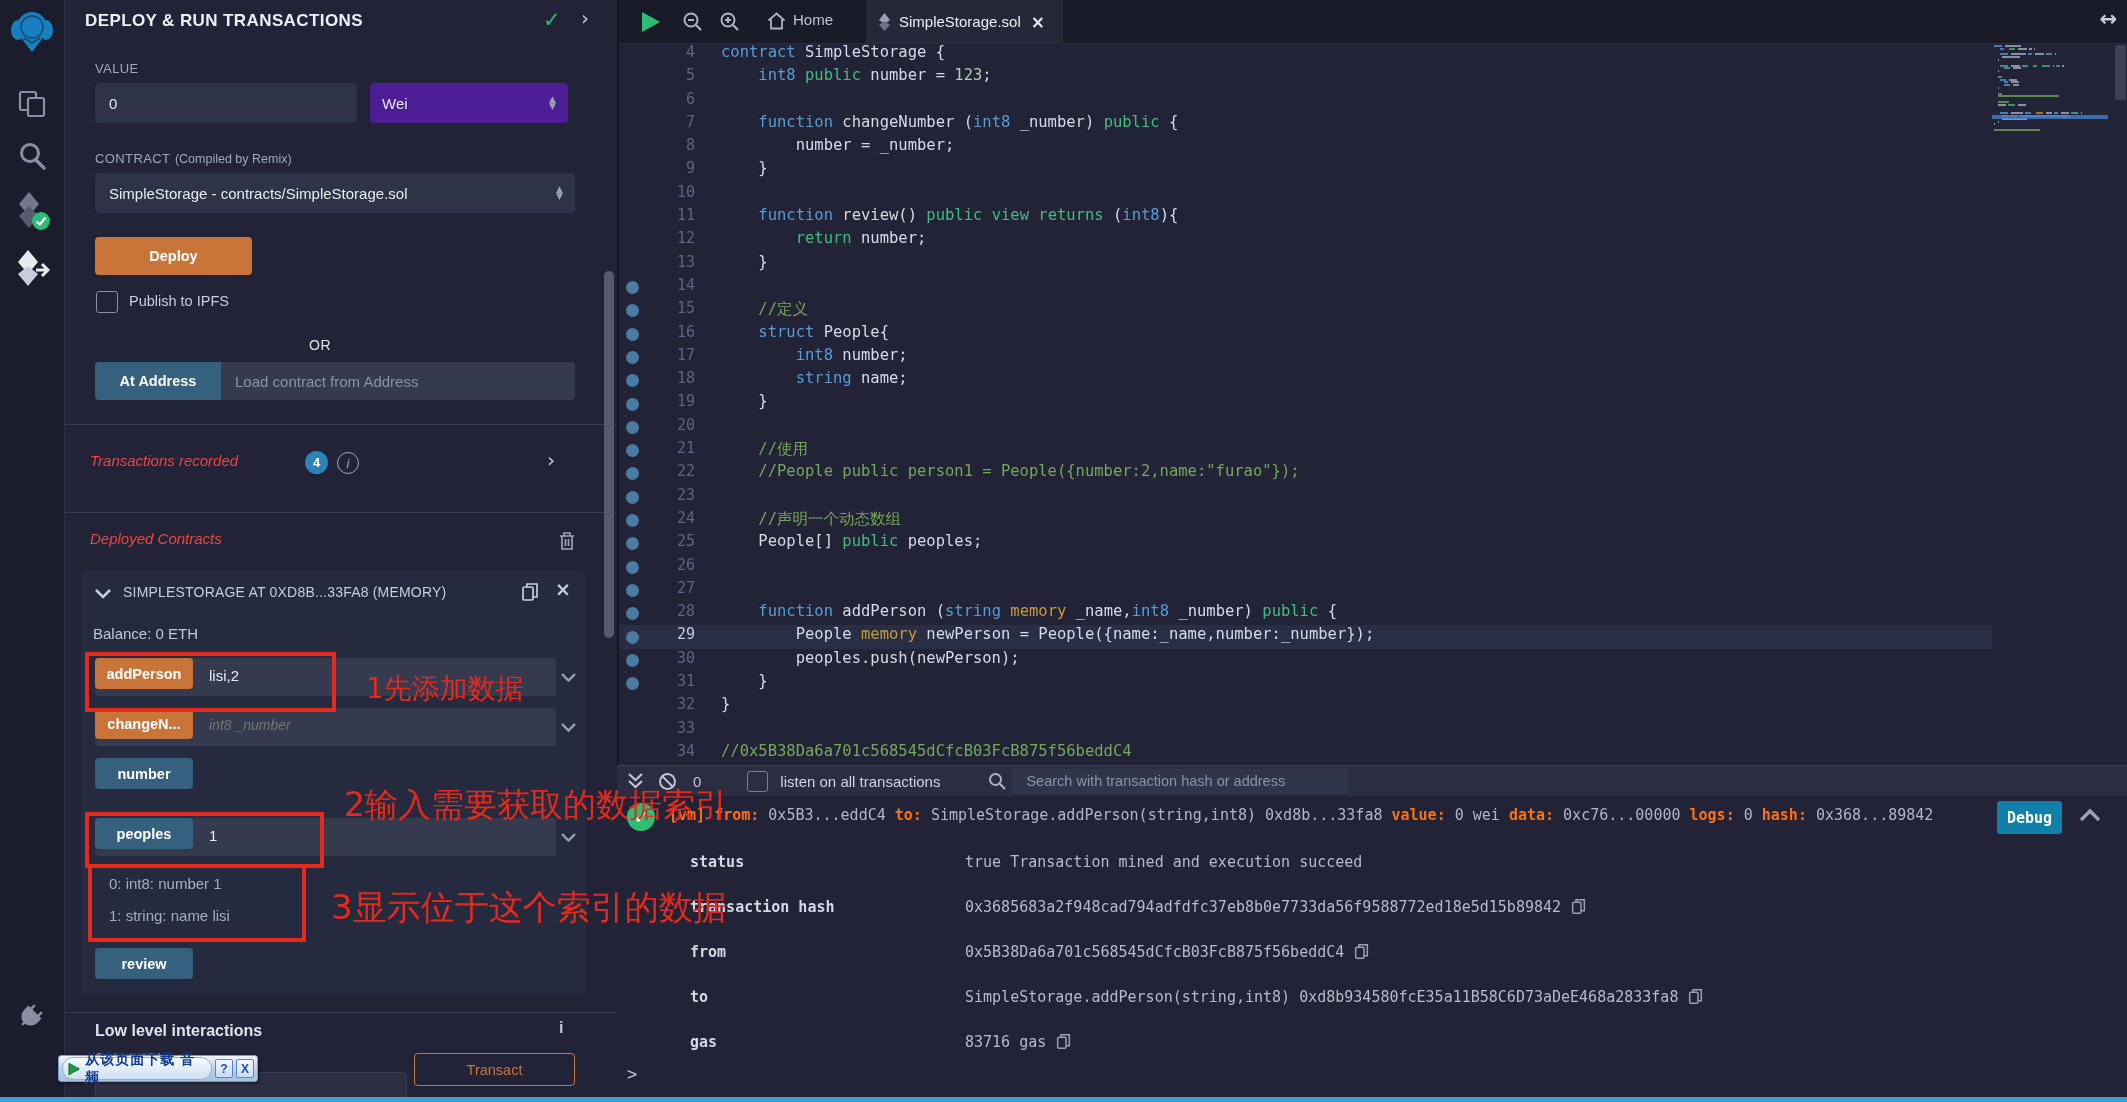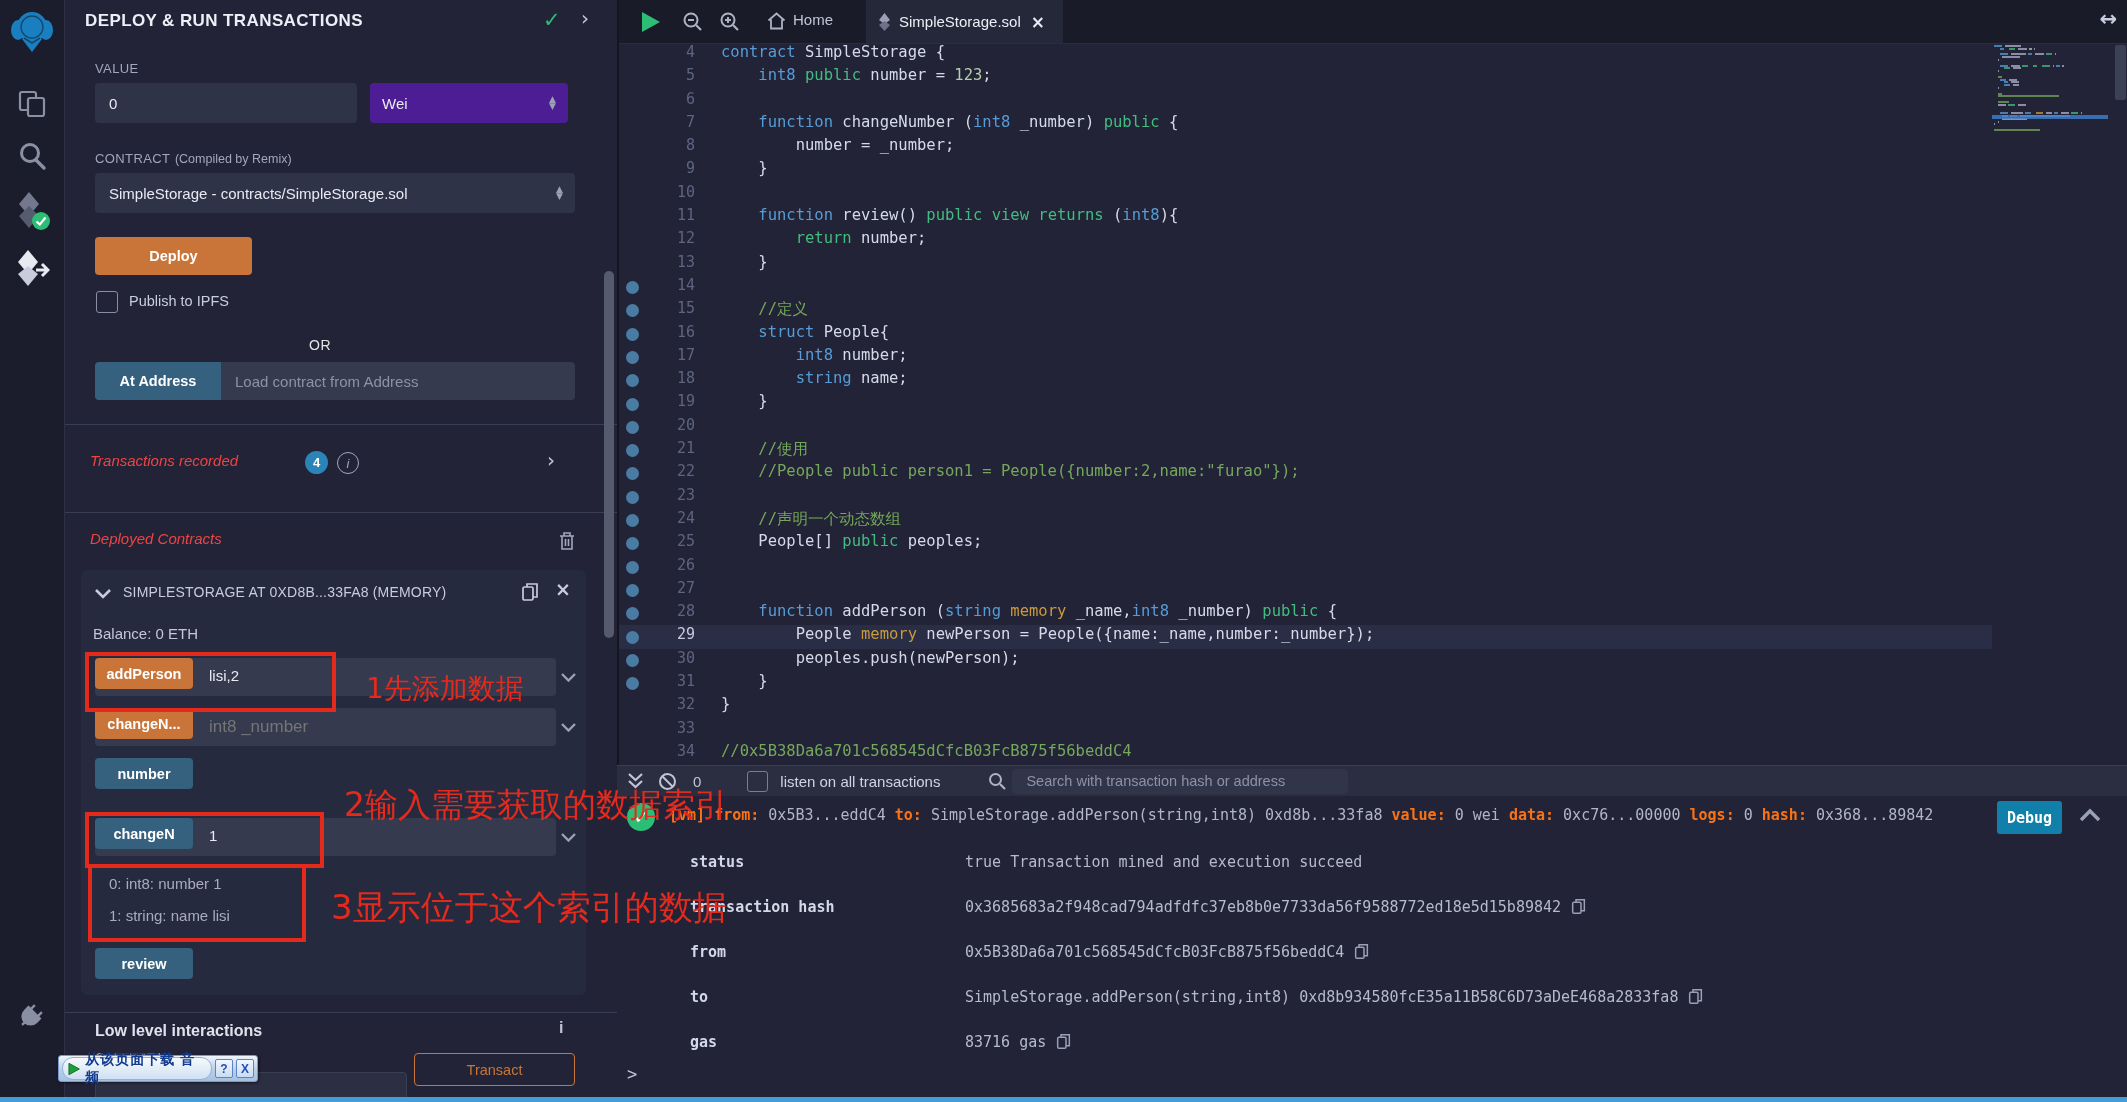--- a/index.html
+++ b/index.html
@@ -26,21 +26,21 @@
   .sect{font-size:15px;color:#ef4444;font-style:italic;}
   .badge{width:23px;height:23px;border-radius:50%;background:#2a84b8;color:#fff;font-size:13px;
          font-weight:700;display:flex;align-items:center;justify-content:center;}
   .info-cir{width:20px;height:20px;border-radius:50%;border:1.5px solid #a2a7bd;color:#a2a7bd;
             font-size:13px;display:flex;align-items:center;justify-content:center;font-style:italic;}
   .chevR{color:#c0c4d6;font-size:20px;}
   #card{left:16px;top:570px;width:505px;height:425px;background:#262a3e;border-radius:6px;}
   .frow{height:38px;background:#363a4e;border-radius:4px;}
   .fbtn{width:98px;height:31px;display:flex;align-items:center;justify-content:center;}
   .fval{font-size:15px;color:#e8eaf4;}
-  .fplc{font-size:17px;color:#8d92a8;}
+  .fplc{font-size:14px;color:#8d92a8;font-style:italic;}
   .resline{font-size:15px;color:#a8acbf;}
   .checkbox{width:20px;height:20px;border:1.5px solid #8a8ea3;border-radius:3px;background:transparent;}
 
   
   #editor{left:617px;top:0;width:1510px;height:765px;background:#222336;border-left:2px solid #14151f;overflow:hidden;}
   #tabbar{left:0;top:0;width:100%;height:43px;background:#191b29;border-bottom:1px solid #2a2d3f;}
   #activetab{left:247px;top:0;width:197px;height:43px;background:#252838;display:flex;align-items:center;}
   .tablabel{font-size:15px;color:#eceef8;margin-left:8px;}
   #codewrap{left:0;top:43px;width:1510px;}
   .cl{display:flex;height:23.3px;line-height:23.3px;width:1373px;}
@@ -213,21 +213,21 @@
         <button class="fbtn btn-orange abs" style="left:0;top:0">changeN...</button>
         <input class="abs fplc" style="left: 112px; top: 8px; width: 320px; background: transparent; border: none; outline: none; font-family: &quot;Liberation Sans&quot;, sans-serif;" placeholder="int8 _number">
       </div>
       <svg class="abs" style="left:480px;top:153px" width="15" height="9" viewBox="0 0 15 9">
           <path d="M1 1 L7.5 7.5 L14 1" fill="none" stroke="#9ba0b5" stroke-width="2.4"></path>
         </svg>
 
       <button class="fbtn btn-blue abs" style="left:14px;top:188px">number</button>
 
       <div class="abs frow" style="left:14px;top:248px;width:461px">
-        <button class="fbtn btn-blue abs" style="left:0;top:0">changeN</button>
+        <button class="fbtn btn-blue abs" style="left:0;top:0">peoples</button>
         <input class="abs fval" style="left: 112px; top: 8px; width: 320px; background: transparent; border: none; outline: none; font-family: &quot;Liberation Sans&quot;, sans-serif;" value="1">
       </div>
       <svg class="abs" style="left:480px;top:263px" width="15" height="9" viewBox="0 0 15 9">
           <path d="M1 1 L7.5 7.5 L14 1" fill="none" stroke="#9ba0b5" stroke-width="2.4"></path>
         </svg>
 
       <div class="abs resline" style="left:28px;top:305px">0: int8: number 1</div>
       <div class="abs resline" style="left:28px;top:337px">1: string: name lisi</div>
 
       <button class="fbtn btn-blue abs" style="left:14px;top:378px">review</button>

